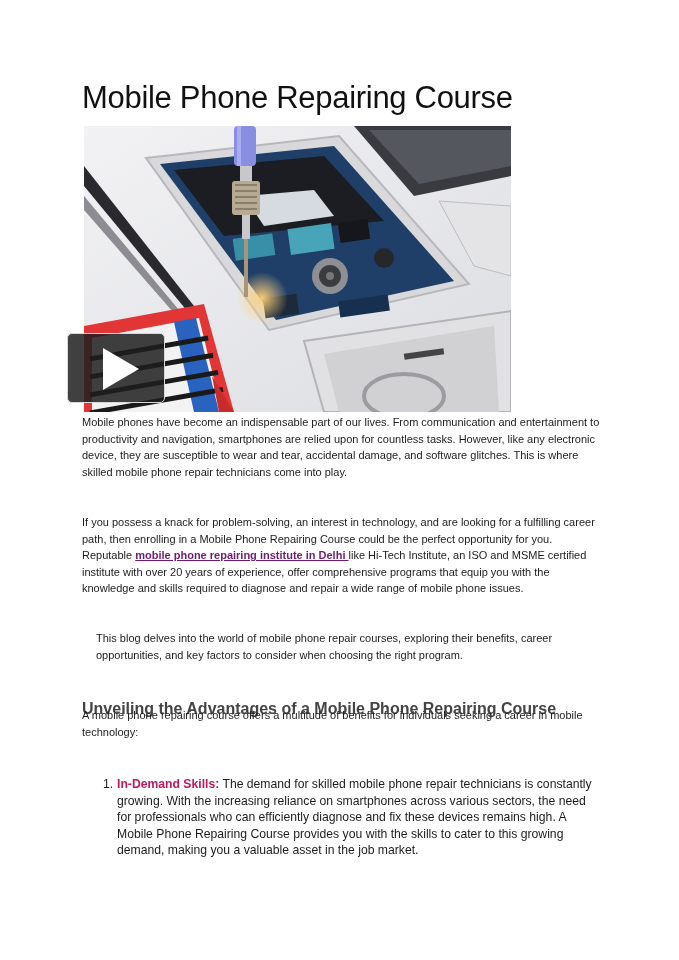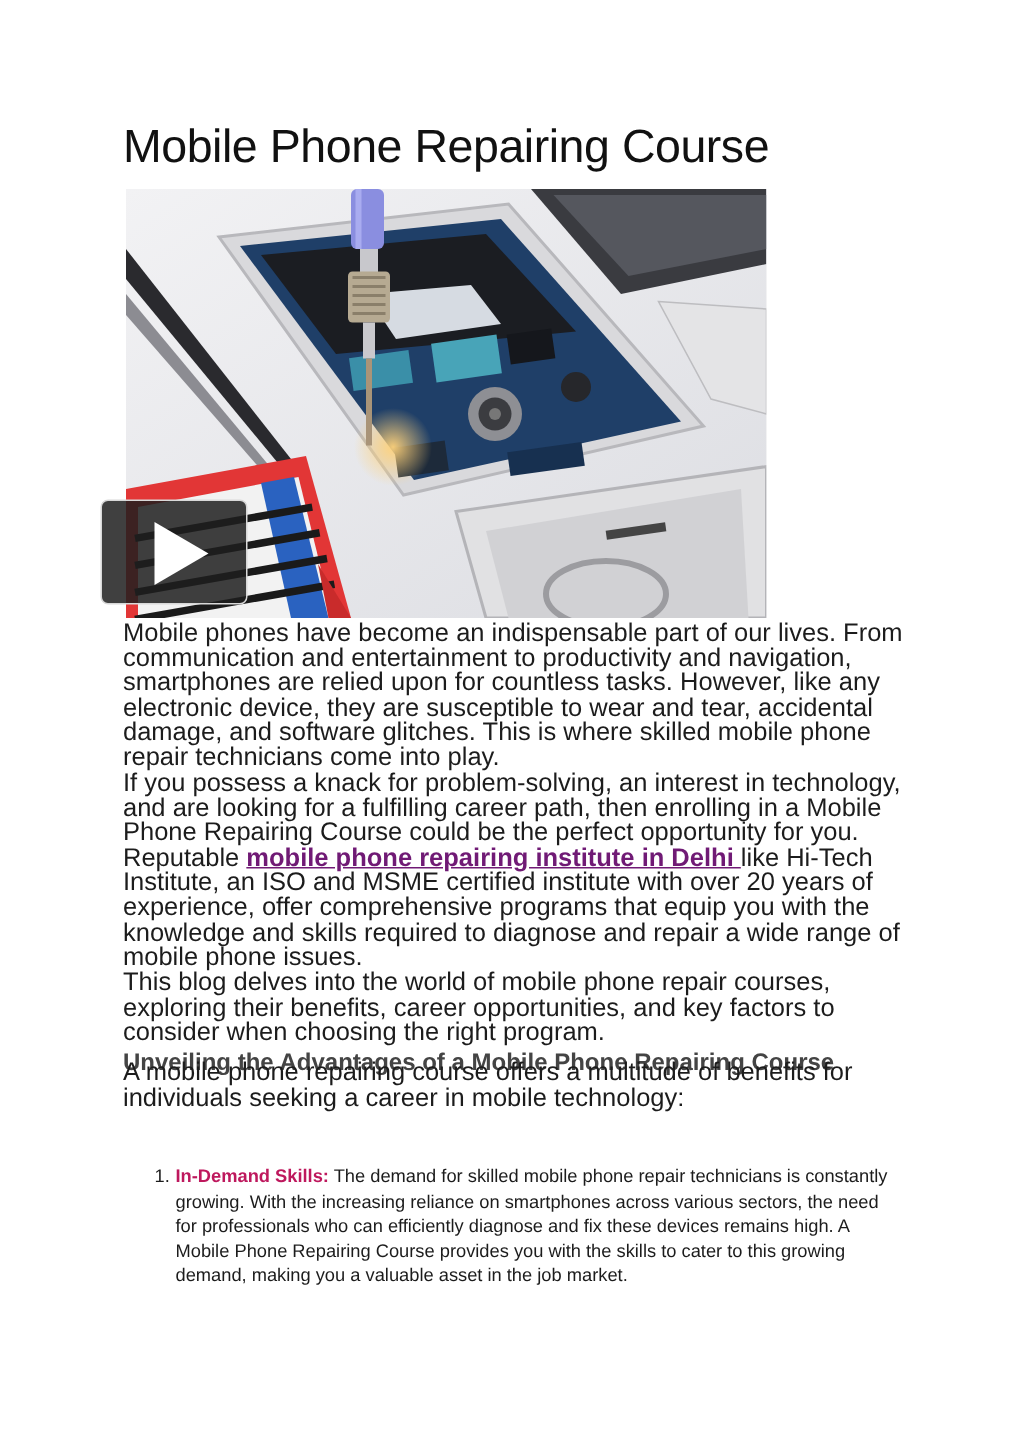--- a/index.html
+++ b/index.html
@@ -10,25 +10,25 @@
            color: #111; margin: 0; letter-spacing: -0.3px; }
   .hero { position: absolute; left: 84px; top: 126px; width: 427px; height: 286px;
           overflow: hidden; background: #e9e9ec; }
   .hero svg { display: block; }
   .play { position: absolute; left: 67px; top: 333px; width: 98px; height: 70px;
           background: rgba(30,30,30,0.85); border: 1px solid #d8d8d8; border-radius: 5px;
           box-sizing: border-box; cursor: pointer; }
   .play .tri { position: absolute; left: 35px; top: 14px; width: 0; height: 0;
                border-top: 21px solid transparent; border-bottom: 21px solid transparent;
                border-left: 36px solid #ffffff; }
-  .para { position: absolute; left: 82px; width: 520px; font-size: 17px; line-height: 16.6px;
+  .para { position: absolute; left: 82px; width: 520px; font-size: 11px; line-height: 16.6px;
           margin: 0; color: #1c1c1c; }
   .p1 { top: 414px; }
   .p2 { top: 514px; }
-  .p3 { top: 647px; }
+  .p3 { top: 630px; margin-left: 14px; }
   .p4 { top: 707px; }
   .link { color: #701a75; font-weight: bold; text-decoration: underline; cursor: pointer; }
   .h2 { position: absolute; left: 82px; top: 700px; font-size: 16px; font-weight: bold;
         color: #444444; margin: 0; }
   .list { position: absolute; left: 100px; top: 776px; width: 500px; margin: 0; padding: 0;
           list-style: none; font-size: 12.2px; line-height: 16.6px; color: #1c1c1c; }
   .list li { position: relative; padding-left: 17px; }
   .list .num { position: absolute; left: 3px; top: 0; }
   .list b { color: #be185d; }
 </style>

